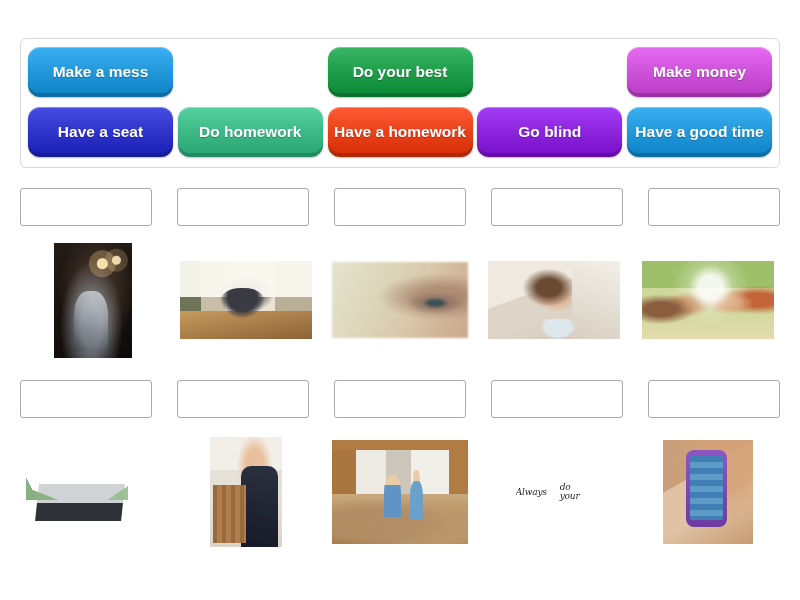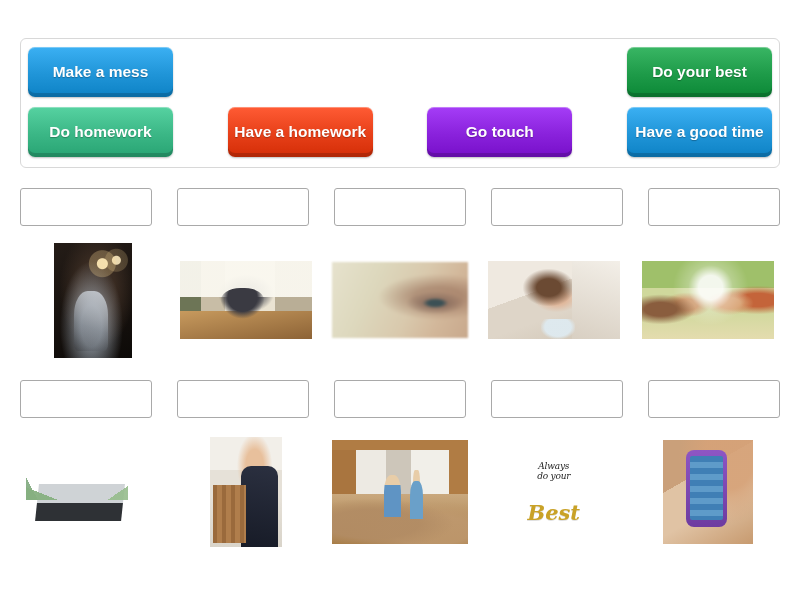--- a/index.html
+++ b/index.html
@@ -37,21 +37,21 @@
     justify-content: space-between;
   }
   .tile-row {
     display: flex;
     justify-content: space-between;
     height: 52px;
   }
   .tile {
     width: 145px;
     height: 50px;
-    border-radius: 7px;
+    border-radius: 12px;
     color: #ffffff;
     font-size: 15.5px;
     font-weight: bold;
     line-height: 1.08;
     text-align: center;
     display: flex;
     align-items: center;
     justify-content: center;
     padding: 2px 4px;
     cursor: grab;
@@ -249,24 +249,24 @@
     background: linear-gradient(180deg, #e8cda8 0 24%, #5f94c4 24% 100%);
     border-radius: 40% 40% 0 0;
     box-shadow: 24px 4px 0 -2px #6aa0c9, 24px -10px 0 -5px #e8cda8;
   }
 
   
   .ph-best {
     width: 76px; height: 108px;
     background: #ffffff;
     display: flex;
-    flex-direction: column;
+    flex-direction: row;
     align-items: center;
-    justify-content: center;
-    gap: 1px;
+    justify-content: space-between;
+    gap: 13px;
   }
   .best-line-1, .best-line-2 {
     font-family: "DejaVu Serif", serif;
     font-style: italic;
     font-size: 9px;
     color: #1d1d1d;
     line-height: 1;
     letter-spacing: -0.2px;
   }
   .best-line-3 {
@@ -304,25 +304,27 @@
 </style>
 </head>
 <body>
 
 <div id="stage">
 
   <div class="tile-tray">
     <div class="tile-row">
       <div class="tile" style="background: linear-gradient(rgb(59, 176, 243) 0%, rgb(33, 150, 217) 52%, rgb(13, 130, 197) 100%);">Make a mess</div>
       <div class="tile" style="background: linear-gradient(rgb(57, 182, 100) 0%, rgb(31, 156, 74) 52%, rgb(11, 136, 54) 100%); text-align: right;">Do your best</div>
+      <div class="tile" style="background: linear-gradient(rgb(230, 106, 242) 0%, rgb(204, 80, 216) 52%, rgb(184, 60, 196) 100%);">Make money</div>
     </div>
     <div class="tile-row">
+      <div class="tile" style="background: linear-gradient(rgb(71, 77, 227) 0%, rgb(45, 51, 201) 52%, rgb(25, 31, 181) 100%);">Have a seat</div>
       <div class="tile" style="background: linear-gradient(rgb(86, 210, 161) 0%, rgb(60, 184, 135) 52%, rgb(40, 164, 115) 100%);">Do homework</div>
       <div class="tile" style="background: linear-gradient(rgb(255, 91, 52) 0%, rgb(232, 65, 26) 52%, rgb(212, 45, 6) 100%);">Have a homework</div>
-      <div class="tile" style="background: linear-gradient(rgb(165, 61, 247) 0%, rgb(139, 35, 221) 52%, rgb(119, 15, 201) 100%);">Go touch</div>
+      <div class="tile" style="background: linear-gradient(rgb(165, 61, 247) 0%, rgb(139, 35, 221) 52%, rgb(119, 15, 201) 100%);">Go blind</div>
       <div class="tile" style="background: linear-gradient(rgb(59, 176, 243) 0%, rgb(33, 150, 217) 52%, rgb(13, 130, 197) 100%);">Have a good time</div>
     </div>
   </div>
 
   <div class="zone-row" id="zone-row-1">
     <div class="drop-zone"></div>
     <div class="drop-zone"></div>
     <div class="drop-zone"></div>
     <div class="drop-zone"></div>
     <div class="drop-zone"></div>

